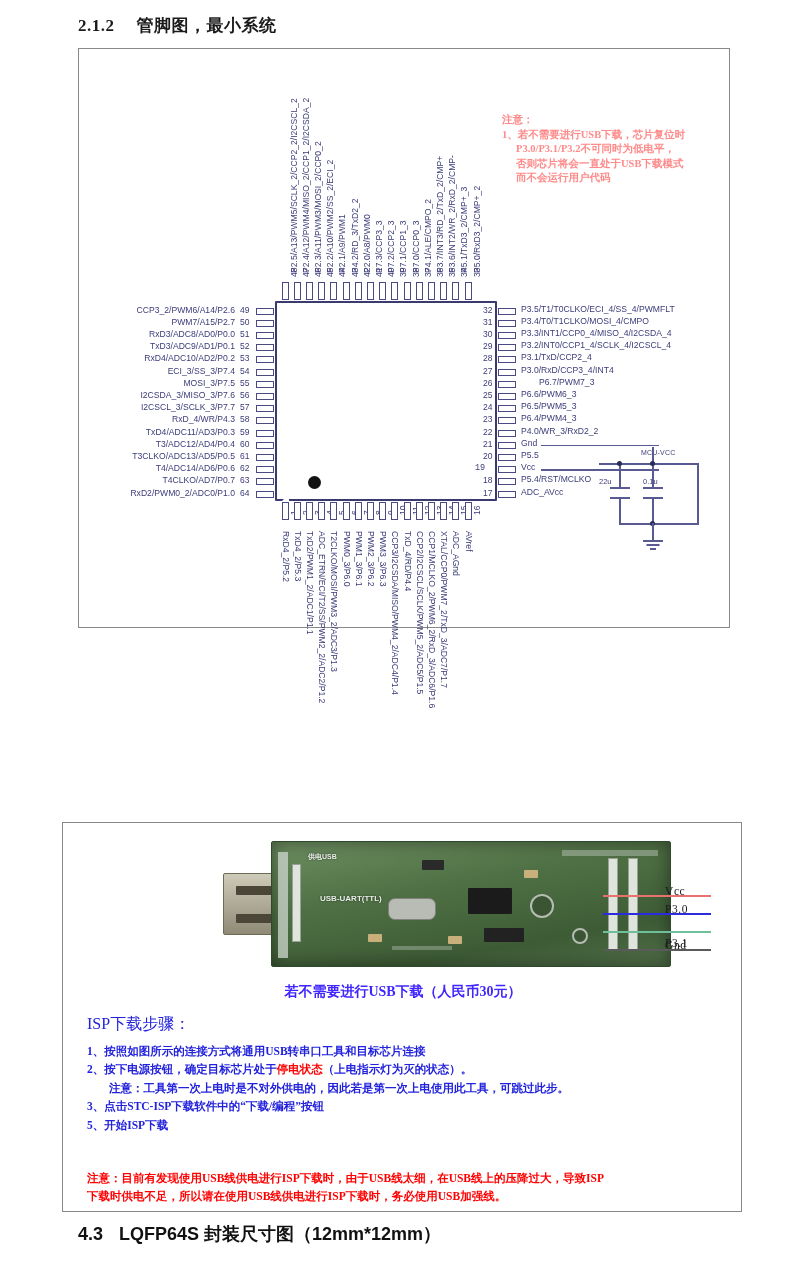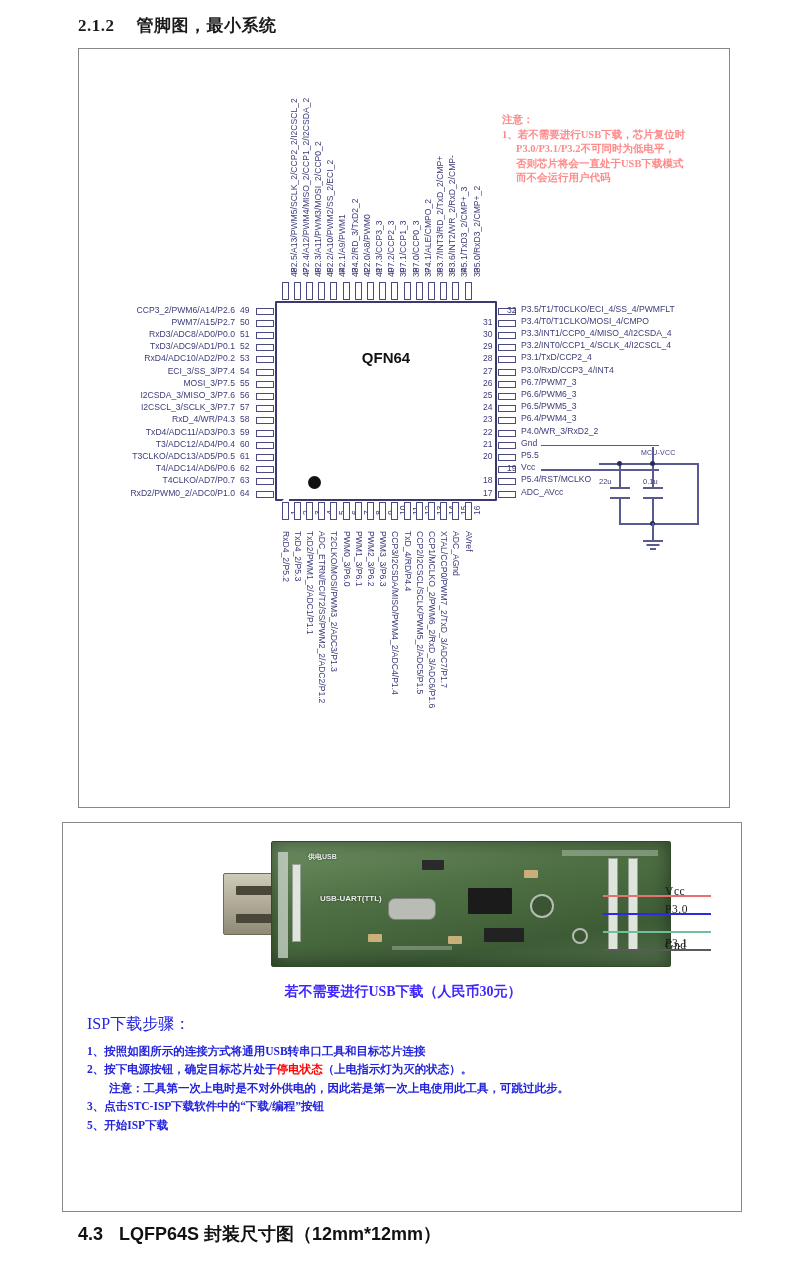--- a/index.html
+++ b/index.html
@@ -17,21 +17,21 @@
     position:absolute; left:78px; top:14px;
     font-family:"Liberation Serif", serif;
     font-weight:bold; font-size:17px; color:#1a1a1a;
     white-space:nowrap; letter-spacing:0.5px;
   }
   .sec-head .num { margin-right:22px; }
 
   
   .fig-box {
     position:absolute; left:78px; top:48px;
-    width:652px; height:760px;
+    width:652px; height:580px;
     border:1px solid #888; background:#fff;
   }
 
   
   .chip-body {
     position:absolute; left:196px; top:252px;
     width:222px; height:200px;
     border:2px solid #3a3a6e; background:#fff;
     border-radius:1px;
   }
@@ -237,21 +237,20 @@
     <span class="ln">1、若不需要进行USB下载，芯片复位时</span>
     <span class="ln ind">P3.0/P3.1/P3.2不可同时为低电平，</span>
     <span class="ln ind">否则芯片将会一直处于USB下载模式</span>
     <span class="ln ind">而不会运行用户代码</span>
   </div>
 
   <div class="chip-body"></div>
   <div class="chip-corner"></div>
   <div class="chip-dot"></div>
   <div class="chip-label">
-    <div>QFN64</div>
   </div>
 
   <div id="pins-layer">
       <div class="pin h" style="left: 177px; top: 258.5px;"></div>
       <div class="pnum" style="left: 161px; top: 256.5px;">49</div>
       <div class="plabel left" style="right: 494px; top: 256.5px;">CCP3_2/PWM6/A14/P2.6</div>
       <div class="pin h" style="left: 177px; top: 270.7px;"></div>
       <div class="pnum" style="left: 161px; top: 268.7px;">50</div>
       <div class="plabel left" style="right: 494px; top: 268.7px;">PWM7/A15/P2.7</div>
       <div class="pin h" style="left: 177px; top: 282.9px;"></div>
@@ -290,60 +289,60 @@
       <div class="pin h" style="left: 177px; top: 417.1px;"></div>
       <div class="pnum" style="left: 161px; top: 415.1px; text-align: right;">62</div>
       <div class="plabel left" style="right: 494px; top: 415.1px;">T4/ADC14/AD6/P0.6</div>
       <div class="pin h" style="left: 177px; top: 429.3px;"></div>
       <div class="pnum" style="left: 161px; top: 427.3px;">63</div>
       <div class="plabel left" style="right: 494px; top: 427.3px;">T4CLKO/AD7/P0.7</div>
       <div class="pin h" style="left: 177px; top: 441.5px;"></div>
       <div class="pnum" style="left: 161px; top: 439.5px;">64</div>
       <div class="plabel left" style="right: 494px; top: 439.5px;">RxD2/PWM0_2/ADC0/P1.0</div>
       <div class="pin h" style="left: 419px; top: 258.5px;"></div>
-      <div class="pnum" style="left: 404px; top: 256.5px; margin-left: 24px;">32</div>
+      <div class="pnum" style="left: 404px; top: 256.5px;">32</div>
       <div class="plabel" style="left: 442px; top: 255.5px;">P3.5/T1/T0CLKO/ECI_4/SS_4/PWMFLT</div>
       <div class="pin h" style="left: 419px; top: 270.7px;"></div>
       <div class="pnum" style="left: 404px; top: 268.7px; text-align: right;">31</div>
       <div class="plabel" style="left: 442px; top: 267.7px;">P3.4/T0/T1CLKO/MOSI_4/CMPO</div>
       <div class="pin h" style="left: 419px; top: 282.9px;"></div>
       <div class="pnum" style="left: 404px; top: 280.9px;">30</div>
       <div class="plabel" style="left: 442px; top: 279.9px;">P3.3/INT1/CCP0_4/MISO_4/I2CSDA_4</div>
       <div class="pin h" style="left: 419px; top: 295.1px;"></div>
       <div class="pnum" style="left: 404px; top: 293.1px;">29</div>
       <div class="plabel" style="left: 442px; top: 292.1px;">P3.2/INT0/CCP1_4/SCLK_4/I2CSCL_4</div>
       <div class="pin h" style="left: 419px; top: 307.3px;"></div>
       <div class="pnum" style="left: 404px; top: 305.3px;">28</div>
       <div class="plabel" style="left: 442px; top: 304.3px;">P3.1/TxD/CCP2_4</div>
       <div class="pin h" style="left: 419px; top: 319.5px;"></div>
       <div class="pnum" style="left: 404px; top: 317.5px;">27</div>
       <div class="plabel" style="left: 442px; top: 316.5px;">P3.0/RxD/CCP3_4/INT4</div>
       <div class="pin h" style="left: 419px; top: 331.7px;"></div>
       <div class="pnum" style="left: 404px; top: 329.7px;">26</div>
-      <div class="plabel" style="left: 442px; top: 328.7px;">P6.7/PWM7_3</div>
+      <div class="plabel" style="left: 460px; top: 328.7px;">P6.7/PWM7_3</div>
       <div class="pin h" style="left: 419px; top: 343.9px;"></div>
       <div class="pnum" style="left: 404px; top: 341.9px;">25</div>
       <div class="plabel" style="left: 442px; top: 340.9px;">P6.6/PWM6_3</div>
       <div class="pin h" style="left: 419px; top: 356.1px;"></div>
       <div class="pnum" style="left: 404px; top: 354.1px;">24</div>
       <div class="plabel" style="left: 442px; top: 353.1px;">P6.5/PWM5_3</div>
       <div class="pin h" style="left: 419px; top: 368.3px;"></div>
       <div class="pnum" style="left: 404px; top: 366.3px;">23</div>
       <div class="plabel" style="left: 442px; top: 365.3px;">P6.4/PWM4_3</div>
       <div class="pin h" style="left: 419px; top: 380.5px;"></div>
       <div class="pnum" style="left: 404px; top: 378.5px;">22</div>
       <div class="plabel" style="left: 442px; top: 377.5px;">P4.0/WR_3/RxD2_2</div>
       <div class="pin h" style="left: 419px; top: 392.7px;"></div>
       <div class="pnum" style="left: 404px; top: 390.7px;">21</div>
       <div class="plabel" style="left: 442px; top: 389.7px;">Gnd</div>
       <div class="pin h" style="left: 419px; top: 404.9px;"></div>
       <div class="pnum" style="left: 404px; top: 402.9px;">20</div>
       <div class="plabel" style="left: 442px; top: 401.9px;">P5.5</div>
       <div class="pin h" style="left: 419px; top: 417.1px;"></div>
-      <div class="pnum" style="left: 428px; top: 415.1px;">19</div>
+      <div class="pnum" style="left: 396px; top: 415.1px; font-family: Liberation Mono, monospace;">19</div>
       <div class="plabel" style="left: 442px; top: 414.1px;">Vcc</div>
       <div class="pin h" style="left: 419px; top: 429.3px;"></div>
       <div class="pnum" style="left: 404px; top: 427.3px;">18</div>
       <div class="plabel" style="left: 442px; top: 426.3px;">P5.4/RST/MCLKO</div>
       <div class="pin h" style="left: 419px; top: 441.5px;"></div>
       <div class="pnum" style="left: 404px; top: 439.5px;">17</div>
       <div class="plabel" style="left: 442px; top: 438.5px;">ADC_AVcc</div>
       <div class="pin v" style="left: 202.5px; top: 233px;"></div>
       <div class="pnum v" style="left: 210.5px; top: 228px;">48</div>
       <div class="plabel rot" style="left: 210.5px; top: 224px;">P2.5/A13/PWM5/SCLK_2/CCP2_2/I2CSCL_2</div>
@@ -529,17 +528,21 @@
   <div class="steps">
     <div class="title">ISP下载步骤：</div>
     <div style="height:8px;"></div>
     <div class="row">1、按照如图所示的连接方式将通用USB转串口工具和目标芯片连接</div>
     <div class="row"><span>2、按下电源按钮，确定目标芯片处于</span><span class="em-red">停电状态</span><span>（上电指示灯为灭的状态）。</span></div>
     <div class="note-line">注意：工具第一次上电时是不对外供电的，因此若是第一次上电使用此工具，可跳过此步。</div>
     <div class="row">3、点击STC-ISP下载软件中的“下载/编程”按钮</div>
     <div class="row">5、开始ISP下载</div>
   </div>
 
+  <div class="final-warn">
+    <span>注意：目前有发现使用USB线供电进行ISP下载时，由于USB线太细，在USB线上的压降过大，导致ISP</span>
+    <span>下载时供电不足，所以请在使用USB线供电进行ISP下载时，务必使用USB加强线。</span>
+  </div>
 </div>
 
 <div class="sec-head2">
   <span class="num">4.3</span><span>LQFP64S 封装尺寸图（12mm*12mm）</span>
 </div>
 
 </body></html>

